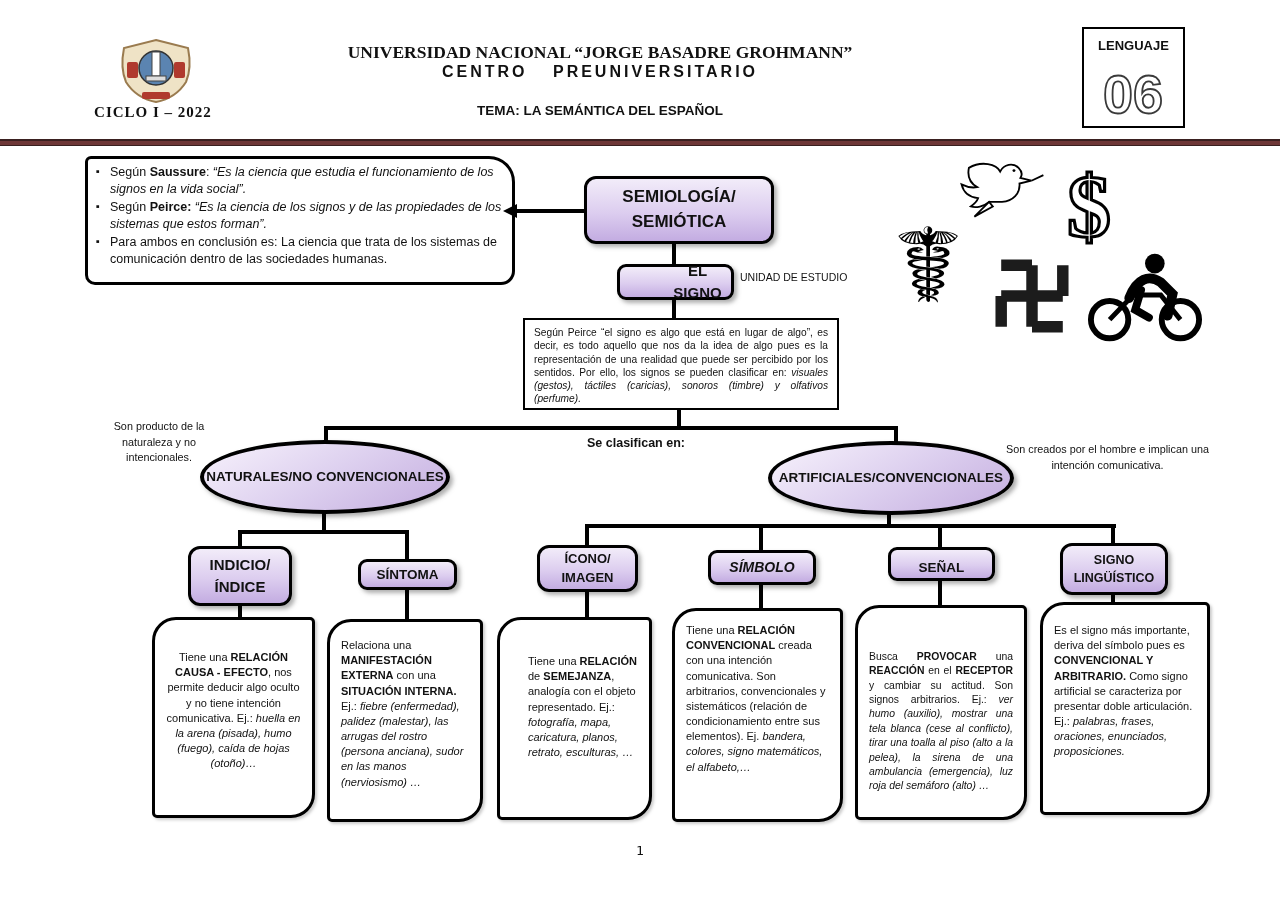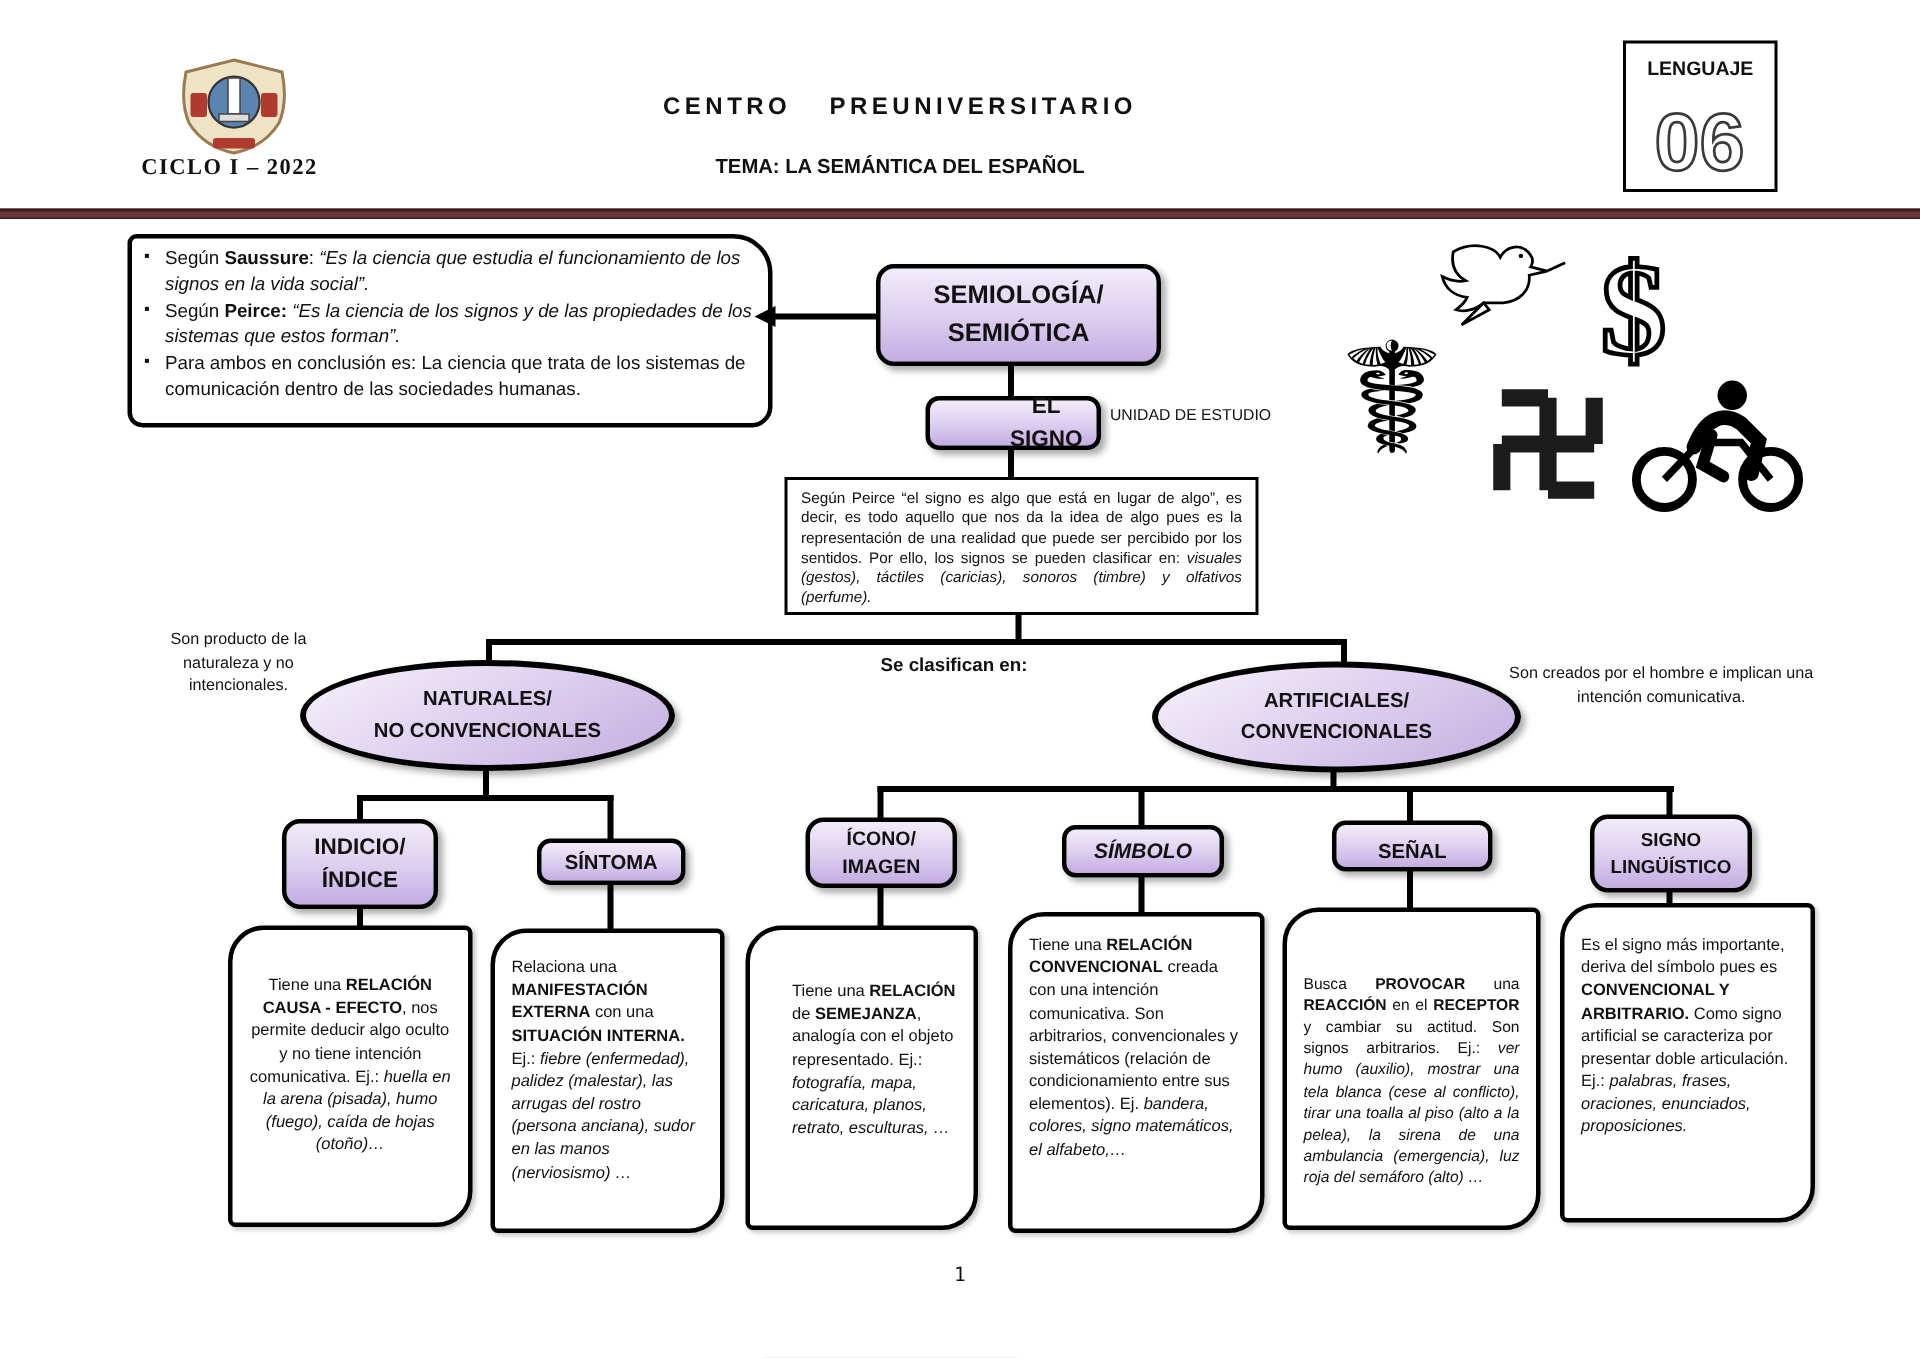--- a/index.html
+++ b/index.html
@@ -24,21 +24,21 @@
   .rule{position:absolute;left:0;top:139px;width:1280px;height:7px;background:#6e3737;border-top:2px solid #3a2020;border-bottom:1px solid #3a2020;box-sizing:border-box;}
   
   .node{position:absolute;border:3.5px solid #000;border-radius:12px;
         background:linear-gradient(180deg,#f2ecf9 0%,#dccdef 55%,#c3ace1 100%);
         box-shadow:3px 3px 4px rgba(110,110,110,.55);
         display:flex;flex-direction:column;align-items:center;justify-content:center;
         text-align:center;font-weight:bold;box-sizing:border-box;line-height:1.45;}
   .ellipse{position:absolute;border:4px solid #000;border-radius:50%;
         background:linear-gradient(150deg,#f7f2fc 0%,#ddd0ef 50%,#c4addf 100%);
         box-shadow:3px 3px 4px rgba(110,110,110,.55);
-        display:flex;flex-direction:column;align-items:center;justify-content:center;
+        display:flex;flex-direction:row;align-items:center;justify-content:center;
         text-align:left;font-weight:bold;font-size:13.5px;line-height:1.55;box-sizing:border-box;}
   .defbox{position:absolute;left:85px;top:156px;width:430px;height:129px;border:3.5px solid #000;
         border-radius:6px 26px 14px 10px;background:#fff;box-sizing:border-box;padding:5px 10px 4px 8px;
         font-size:12.5px;line-height:1.36;}
   .defbox .bullet{display:block;padding-left:14px;position:relative;margin-bottom:1px;}
   .defbox .bullet::before{content:"▪";position:absolute;left:0;top:0;font-size:11px;}
   .quote{position:absolute;left:523px;top:318px;width:316px;height:92px;border:2.5px solid #000;background:#fff;
         box-sizing:border-box;padding:6px 9px;font-size:10.2px;line-height:1.3;overflow:hidden;text-align:justify;}
   .card{position:absolute;background:#fff;border:3px solid #000;border-radius:24px 5px 24px 5px;
         box-sizing:border-box;font-size:11px;line-height:1.38;padding:12px 11px 8px 11px;
@@ -64,20 +64,21 @@
         <rect x="15" y="24" width="11" height="16" rx="2"></rect>
         <rect x="62" y="24" width="11" height="16" rx="2"></rect>
         <rect x="30" y="54" width="28" height="7" rx="2"></rect>
       </g>
       <circle cx="44" cy="30" r="17" fill="#5b84b1" stroke="#333" stroke-width="1.5"></circle>
       <rect x="40" y="14" width="8" height="24" fill="#ffffff" stroke="#444" stroke-width="1"></rect>
       <rect x="34" y="38" width="20" height="5" fill="#dddddd" stroke="#444" stroke-width="1"></rect>
     </svg>
   </div>
   <div class="ciclo">CICLO I – 2022</div>
+  <div class="uni">UNIVERSIDAD NACIONAL “JORGE BASADRE GROHMANN”</div>
   <div class="centro">CENTRO PREUNIVERSITARIO</div>
   <div class="tema">TEMA: LA SEMÁNTICA DEL ESPAÑOL</div>
 
   <div class="course-box">
     <div class="course-label">LENGUAJE</div>
     <svg width="98" height="64" viewBox="0 0 98 64" style="position:absolute;left:0;top:32px;">
       <text x="49" y="52" text-anchor="middle" font-family="Liberation Sans, DejaVu Sans, sans-serif" font-size="54" font-weight="bold" fill="#ffffff" stroke="#3a3a3a" stroke-width="1.8">06</text>
     </svg>
   </div>
 

